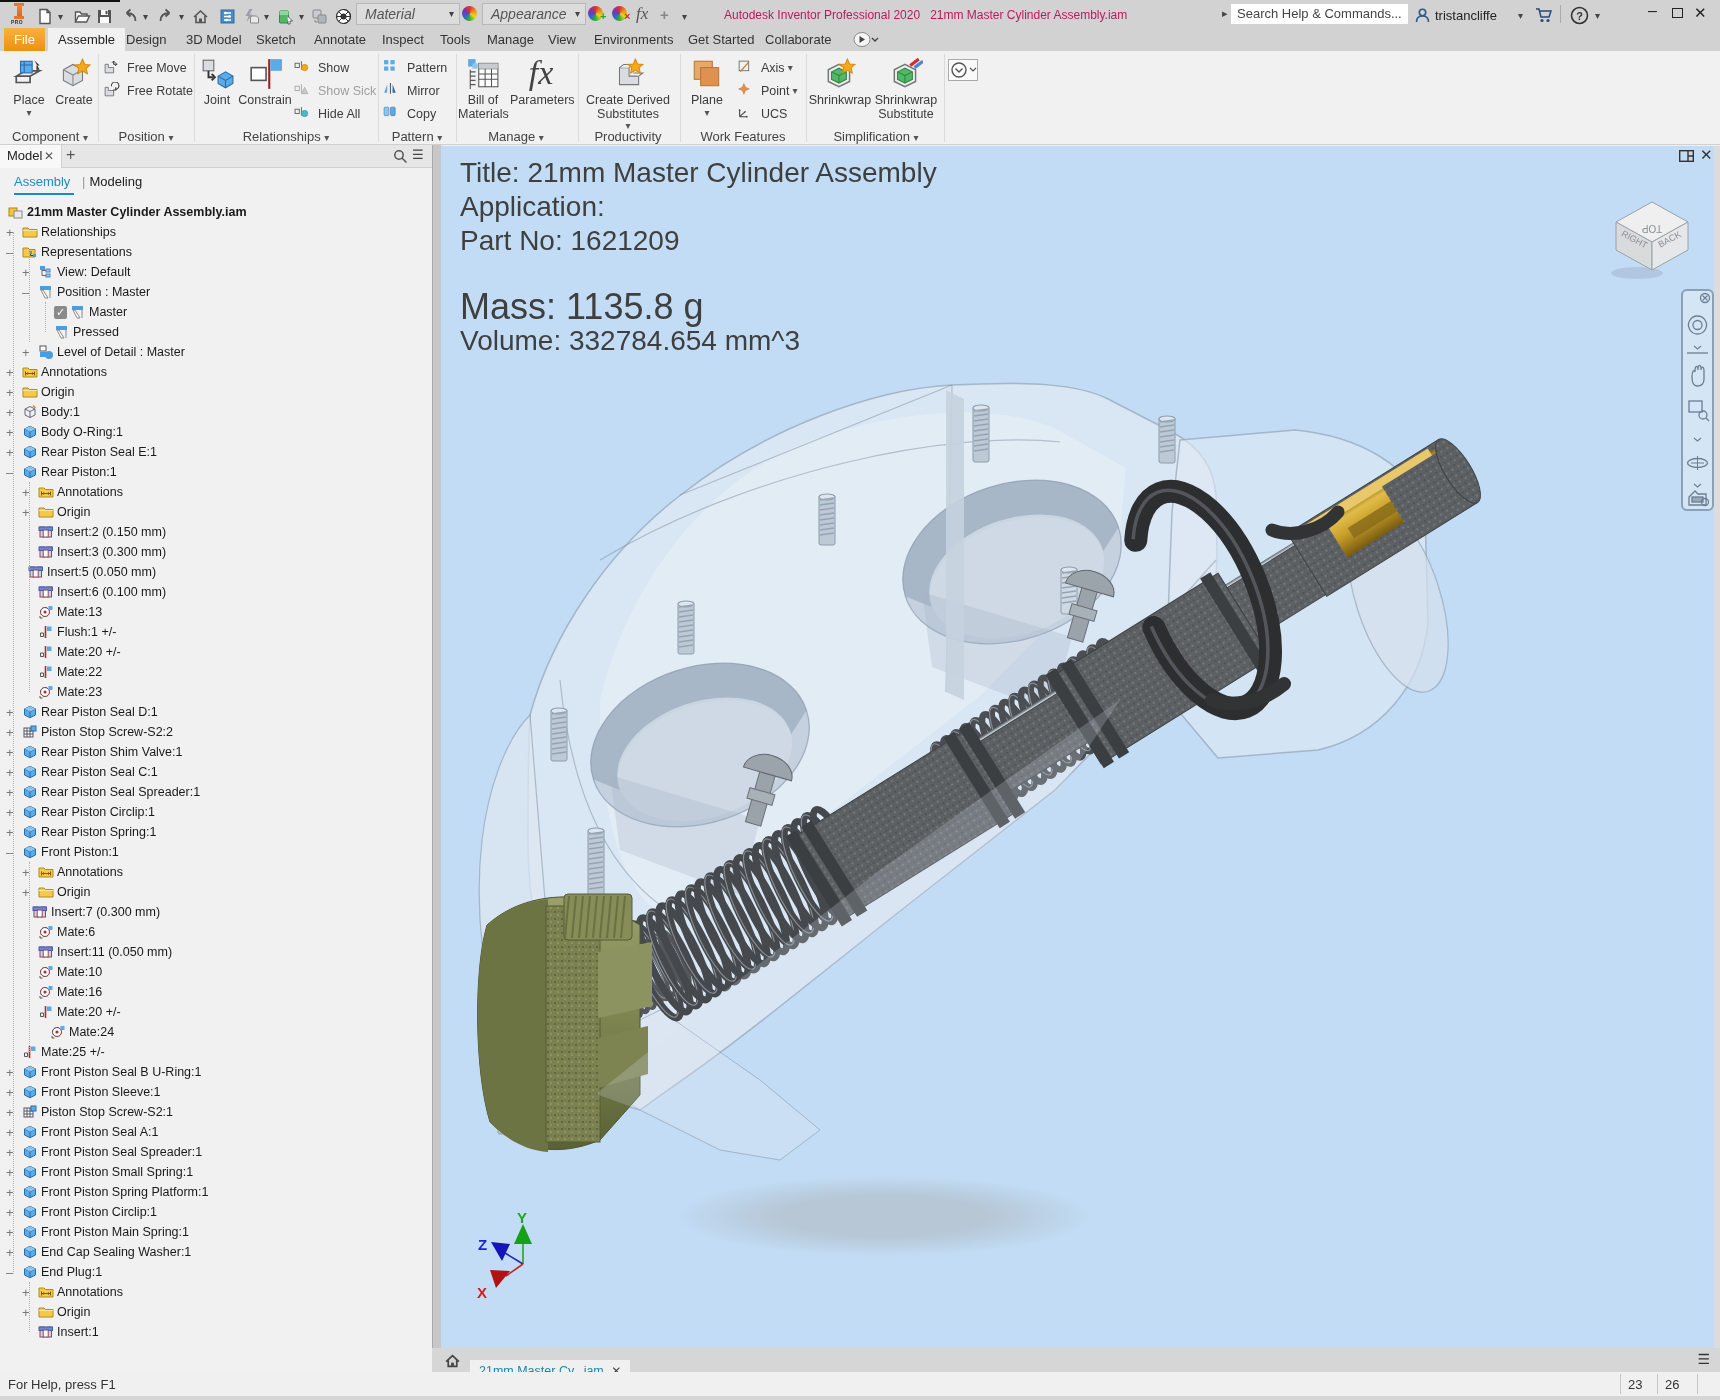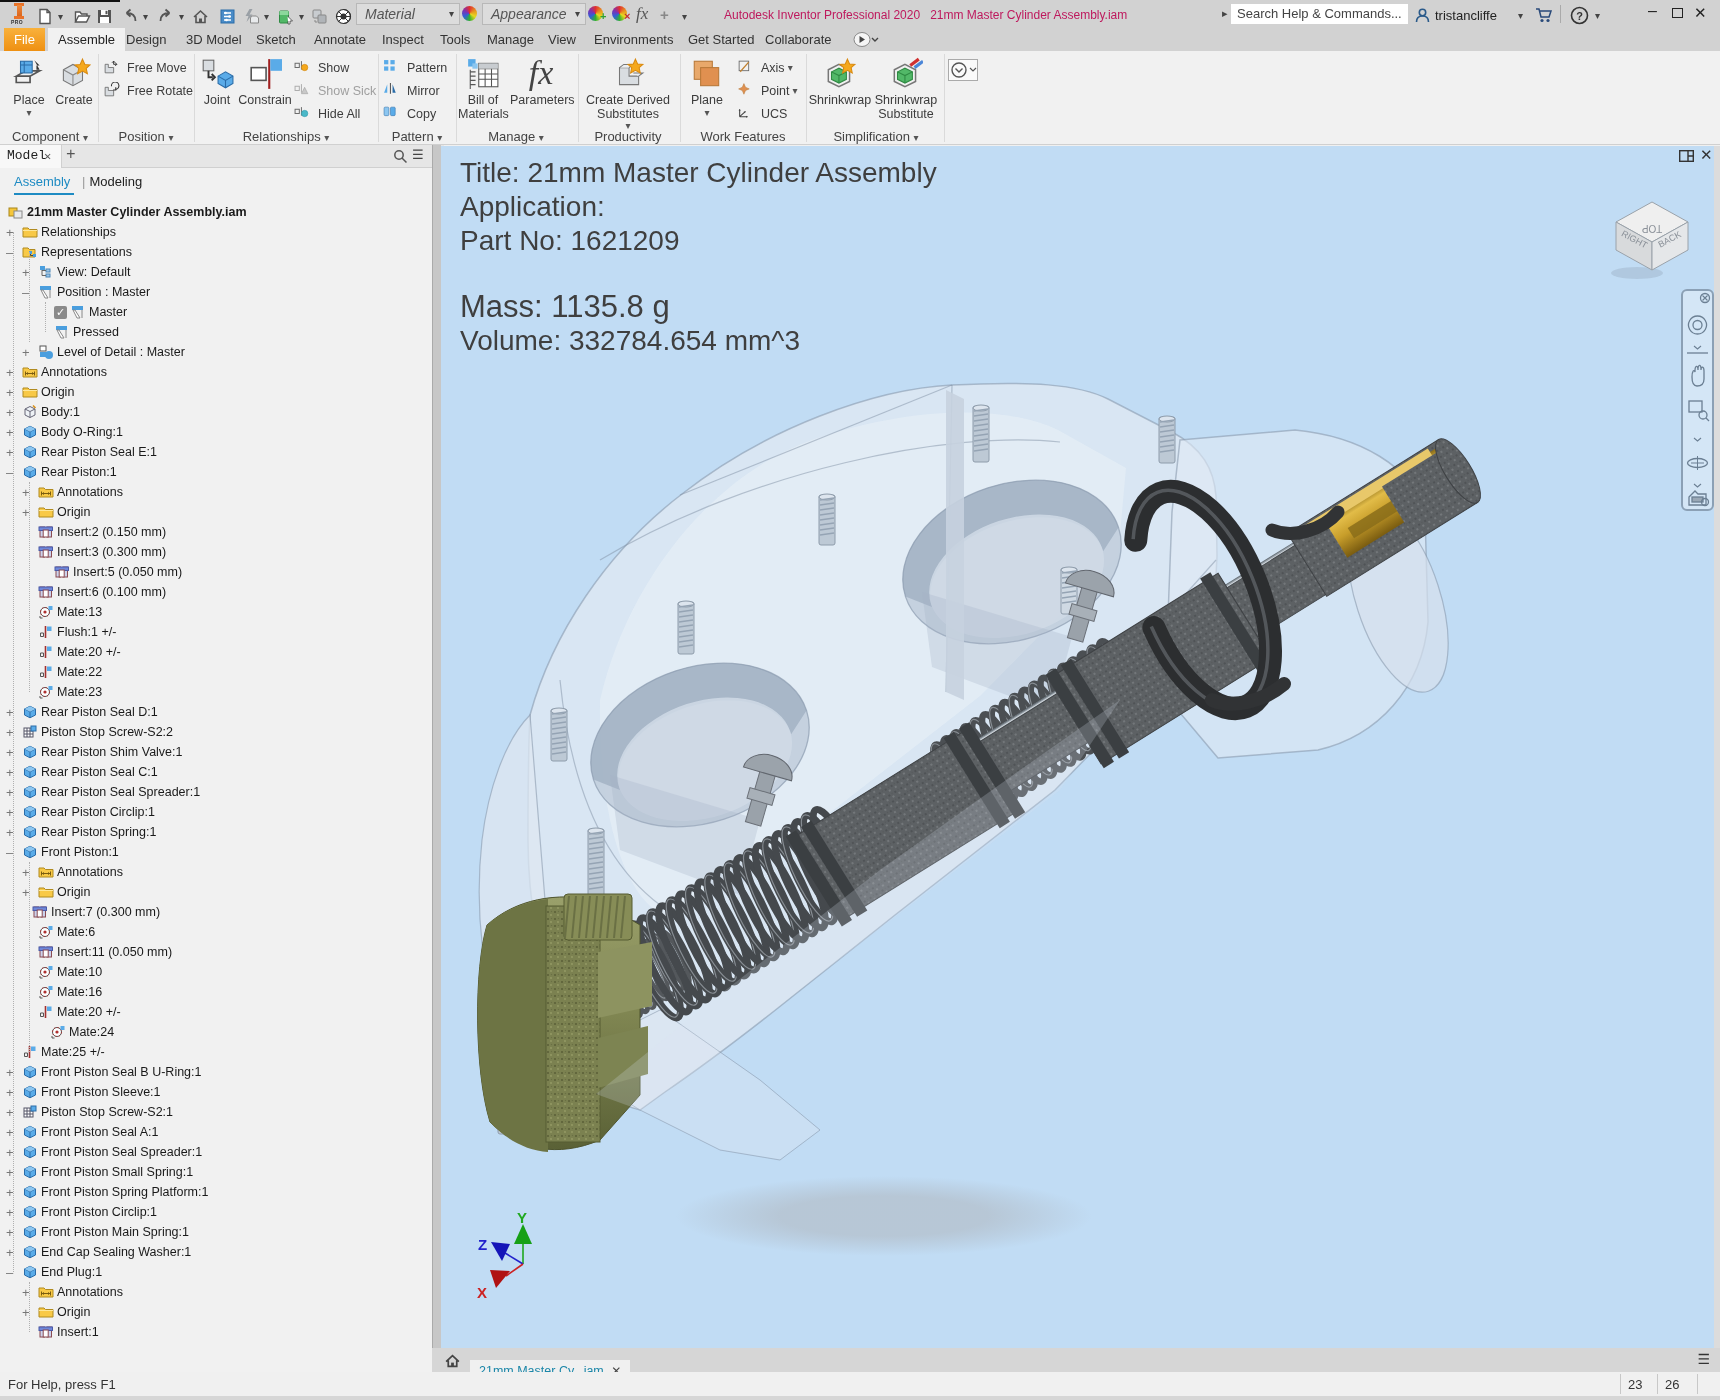--- a/index.html
+++ b/index.html
@@ -16,21 +16,21 @@
 .smi { width:19px; height:17px; margin-right:5px; }
 .sda { color:#555; font-size:10px; margin-left:3px; }
 .glab { position:absolute; top:78px; text-align:center; color:#444; font-size:13px; }
 .gla { font-size:10px; color:#555; }
 .gsep { position:absolute; top:3px; width:1px; height:88px; background:#dadada; }
 .ca { position:absolute; top:11px; font-size:10px; color:#444; }
 .combo { position:absolute; top:3px; height:22px; background:#dcdcdc; border:1px solid #b8b8b8; font-style:italic; font-size:14px; color:#555; padding:2px 4px 0 8px; }
 .cca { position:absolute; right:5px; top:4px; font-style:normal; font-size:10px; color:#444; }
 .wheel { position:absolute; top:6px; width:15px; height:15px; border-radius:50%; background:conic-gradient(#e03030,#e89020,#e8d820,#30b030,#3060d8,#8030b0,#e03030); }
 .wheelplus { position:absolute; top:10px; font-size:11px; font-weight:bold; color:#30a030; }
-#panelhead { position:absolute; left:0; top:145px; width:444px; height:23px; background:#e6e6e6; border-bottom:1px solid #d0d0d0;font-family:Liberation Mono, monospace; }
+#panelhead { position:absolute; left:0; top:145px; width:444px; height:23px; background:#e6e6e6; border-bottom:1px solid #d0d0d0; }
 #browser { position:absolute; left:0; top:168px; width:432px; height:1204px; background:#f1f1f1; }
 #splitter { position:absolute; left:432px; top:145px; width:9px; height:1203px; background:#c7c7c7; border-left:1px solid #aaa; }
 #viewport { position:absolute; left:441px; top:146px; width:1273px; height:1202px; background:#c1dcf4; }
 #rstrip { position:absolute; left:1714px; top:146px; width:6px; height:1202px; background:#dcdcdc; }
 #docbar { position:absolute; left:432px; top:1348px; width:1288px; height:24px; background:#d6d6d6; }
 #statusbar { position:absolute; left:0; top:1372px; width:1720px; height:40px; background:#f0f0f0; font-size:13px; color:#333; }
 #bstrip { position:absolute; left:0; top:1396px; width:1720px; height:4px; background:#d6d6d6; }
 .tr { height:20px; display:flex; align-items:center; font-size:12.5px; color:#1a1a1a; white-space:nowrap; }
 .tt { margin-left:3px; }
 .ti { width:16px; height:16px; flex:none; }
@@ -561,21 +561,21 @@
           </svg>
           <span class="tt">Insert:2 (0.150 mm)</span>
         </div>
         <div class="tr" style="padding-left:22px">
           <span class="ex"></span>
           <svg class="ti" viewBox="0 0 16 16">
             <use href="#ins"></use>
           </svg>
           <span class="tt">Insert:3 (0.300 mm)</span>
         </div>
-        <div class="tr" style="padding-left:38px">
+        <div class="tr" style="padding-left:12px">
           <span class="ex"></span>
           <svg class="ti" viewBox="0 0 16 16">
             <use href="#ins"></use>
           </svg>
           <span class="tt">Insert:5 (0.050 mm)</span>
         </div>
         <div class="tr" style="padding-left:22px">
           <span class="ex"></span>
           <svg class="ti" viewBox="0 0 16 16">
             <use href="#ins"></use>
@@ -1174,21 +1174,21 @@
           <polygon points="491,1242 510,1244 502,1261" fill="#1515b8"></polygon>
           <text x="478" y="1250" fill="#2222cc">Z</text>
           <line x1="523" y1="1264" x2="506" y2="1276" stroke="#cc2222" stroke-width="1.6"></line>
           <polygon points="490,1270 510,1271 496,1288" fill="#b01212"></polygon>
           <text x="477" y="1298" fill="#cc2222">X</text>
         </g>
       </svg>
 <div style="position:absolute;left:19px;top:13px;font-size:28px;line-height:28px;color:#3f3f3f;white-space:nowrap">Title: 21mm Master Cylinder Assembly</div>
       <div style="position:absolute;left:19px;top:47px;font-size:28px;line-height:28px;color:#3f3f3f;white-space:nowrap">Application:</div>
       <div style="position:absolute;left:19px;top:81px;font-size:28px;line-height:28px;color:#3f3f3f;white-space:nowrap">Part No: 1621209</div>
-      <div style="position:absolute;left:19px;top:147px;font-size:31px;line-height:28px;color:#3f3f3f;white-space:nowrap">Mass: 1135.8 g</div>
+      <div style="position:absolute;left:19px;top:147px;font-size:36px;line-height:28px;color:#3f3f3f;white-space:nowrap">Mass: 1135.8 g</div>
       <div style="position:absolute;left:19px;top:181px;font-size:28px;line-height:28px;color:#3f3f3f;white-space:nowrap">Volume: 332784.654 mm^3</div>
 <svg style="position:absolute;left:1170px;top:54px" width="82" height="80" viewBox="0 0 82 80">
 <ellipse cx="26" cy="73" rx="26" ry="6" fill="rgba(140,155,175,0.3)"></ellipse>
 <polygon points="41,2 77,22 41,42 5,22" fill="#efefef" stroke="#9aa2aa"></polygon>
 <polygon points="5,22 41,42 41,70 5,50" fill="#d8dadc" stroke="#9aa2aa"></polygon>
 <polygon points="41,42 77,22 77,50 41,70" fill="#e5e7e9" stroke="#9aa2aa"></polygon>
 <text x="41" y="19" font-size="10" fill="#8a9098" text-anchor="middle" transform="rotate(180 41 22)" font-family="Liberation Sans">TOP</text>
 <text x="22" y="42" font-size="9" fill="#8a9098" text-anchor="middle" transform="rotate(28 22 42)" font-family="Liberation Sans">RIGHT</text>
 <text x="60" y="42" font-size="9" fill="#8a9098" text-anchor="middle" transform="rotate(-28 60 42)" font-family="Liberation Sans">BACK</text>
 </svg>

